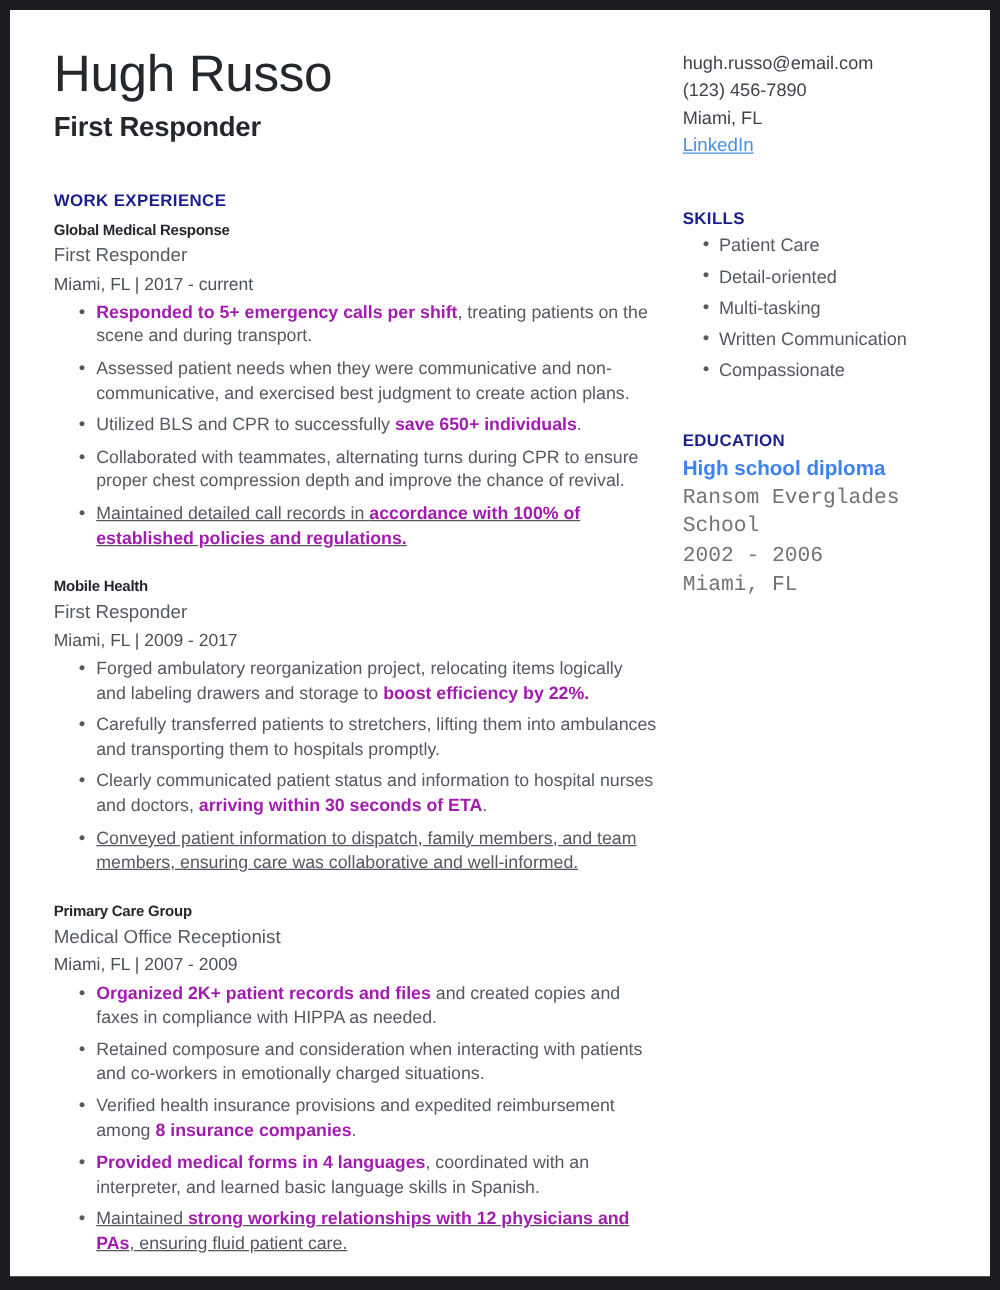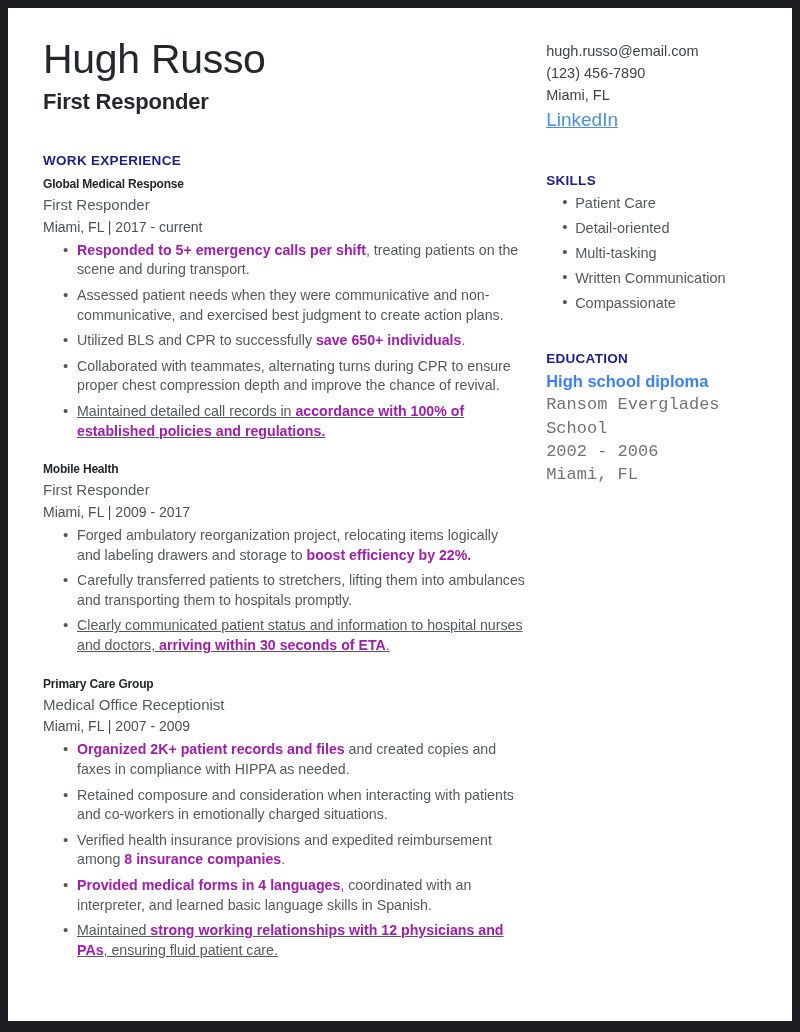--- a/index.html
+++ b/index.html
@@ -57,21 +57,21 @@
   
   .contact-list { list-style: none; }
   .contact-item {
     font-size: 14.5px;
     color: #3f434a;
     line-height: 1.52;
   }
   .contact-link {
     color: #4a90e2;
     text-decoration: underline;
-    font-size: 19px;
+    font-size: 15px;
     line-height: 1.52;
     display: inline-block;
   }
 
   
   .section-heading {
     font-size: 13.5px;
     font-weight: bold;
     color: #1a1f8c;
     letter-spacing: 0.3px;
@@ -198,20 +198,21 @@
         </div>
 
         <div class="job">
           <div class="job-company">Mobile Health</div>
           <div class="job-title">First Responder</div>
           <div class="job-meta">Miami, FL  |  2009 - 2017</div>
           <ul class="bullets">
               <li><span>Forged ambulatory reorganization project, relocating items logically and labeling drawers and storage to </span><b>boost efficiency by 22%.</b></li>
               <li><span>Carefully transferred patients to stretchers, lifting them into ambulances and transporting them to hospitals promptly.</span></li>
               <li><span>Clearly communicated patient status and information to hospital nurses and doctors, </span><b>arriving within 30 seconds of ETA</b><span>.</span></li>
+              <li><span>Conveyed patient information to dispatch, family members, and team members, ensuring care was collaborative and well-informed.</span></li>
             </ul>
         </div>
 
         <div class="job">
           <div class="job-company">Primary Care Group</div>
           <div class="job-title">Medical Office Receptionist</div>
           <div class="job-meta">Miami, FL  |  2007 - 2009</div>
           <ul class="bullets">
               <li><b>Organized 2K+ patient records and files</b><span> and created copies and faxes in compliance with HIPPA as needed.</span></li>
               <li><span>Retained composure and consideration when interacting with patients and co-workers in emotionally charged situations.</span></li>

